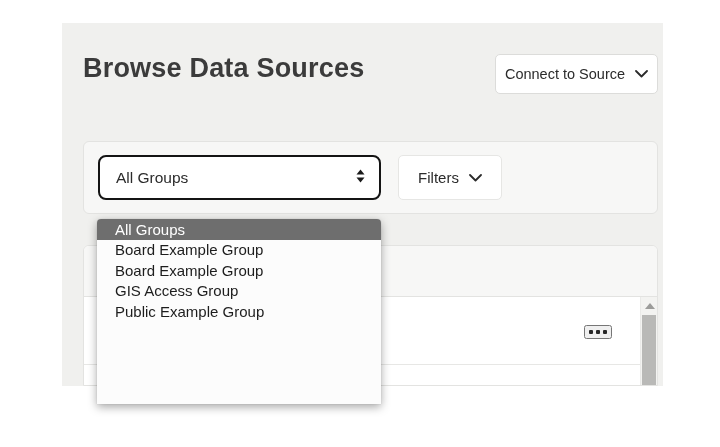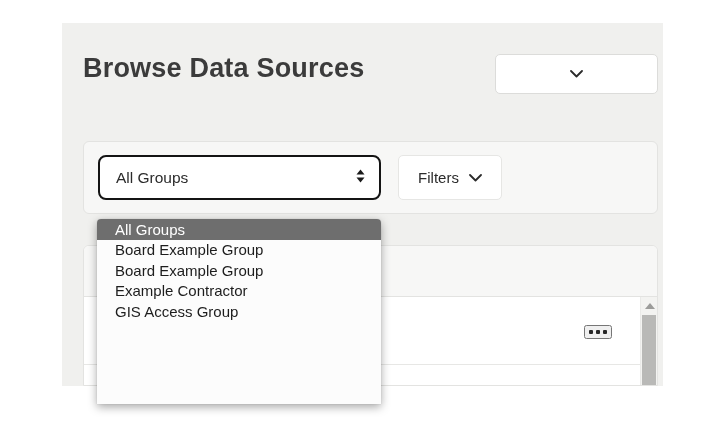--- a/index.html
+++ b/index.html
@@ -86,20 +86,21 @@
   .chev { display:block; }
 </style>
 </head>
 <body>
 
 <div class="card">
 
   <h1 class="page-title">Browse Data Sources</h1>
 
   <button class="btn connect-btn">
+    <span>Connect to Source</span>
     <span>
       <svg class="chev" width="13" height="8" viewBox="0 0 13 8">
           <polyline points="1,1 6.5,6.5 12,1" fill="none" stroke="#2b2b2b" stroke-width="1.8" stroke-linecap="round" stroke-linejoin="round"></polyline>
         </svg>
     </span>
   </button>
 
   <div class="filter-bar">
     <div class="group-select" role="combobox" aria-expanded="true">
       <span>All Groups</span>
@@ -140,15 +141,15 @@
       <div class="scroll-thumb"></div>
     </div>
   </div>
 
 </div>
 
 <div class="dropdown" role="listbox">
   <div class="dd-option selected" role="option" aria-selected="true">All Groups</div>
   <div class="dd-option" role="option">Board Example Group</div>
   <div class="dd-option" role="option">Board Example Group</div>
-  <div class="dd-option" role="option">Example Contractor</div>
   <div class="dd-option" role="option">GIS Access Group</div>
+  <div class="dd-option" role="option">Public Example Group</div>
 </div>
 
 </body></html>

